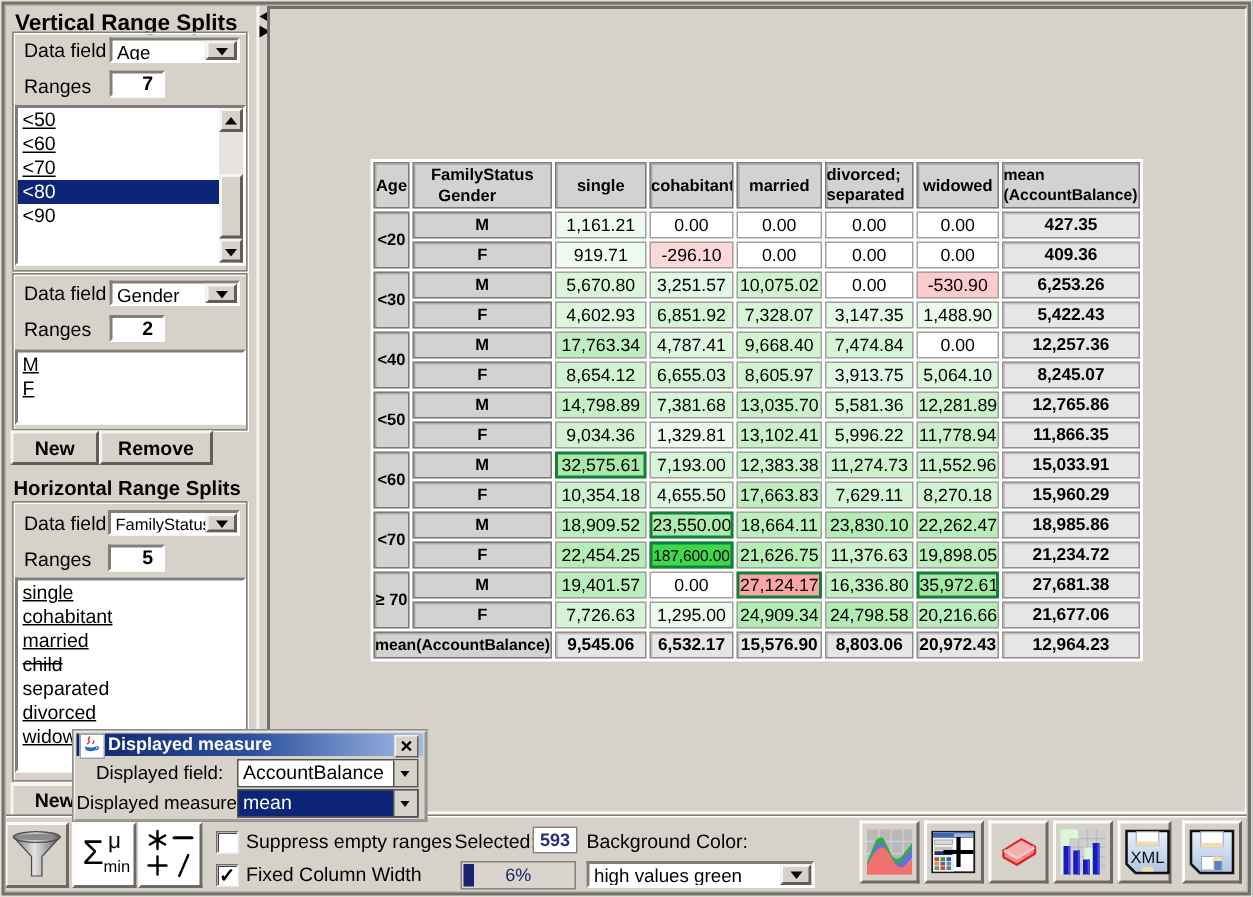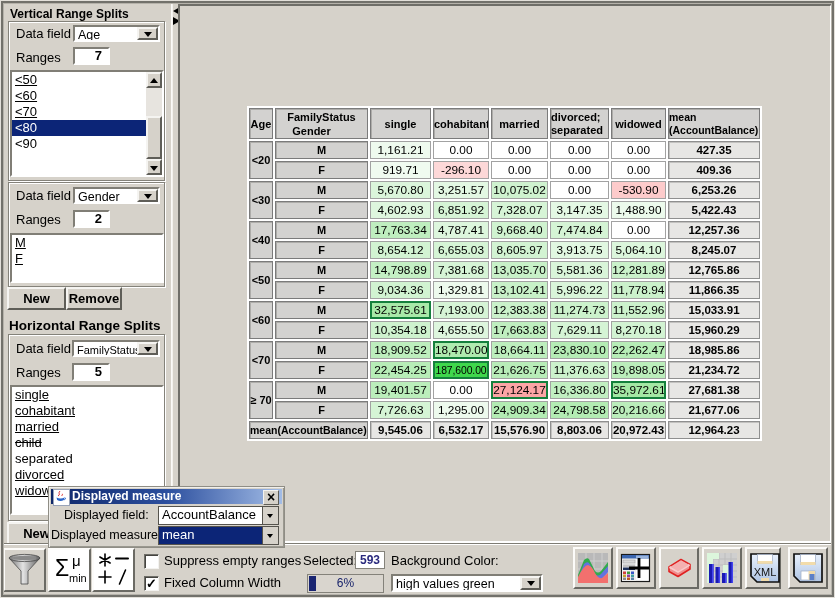--- a/index.html
+++ b/index.html
@@ -47,21 +47,21 @@
 .gn{line-height:14px;text-align:center;transform:translateX(-10px)}
 
 .cb{position:absolute;width:13px;height:13px;background:#fff;border:1px solid;border-color:#6f6e68 #f3f2ef #f3f2ef #6f6e68;box-shadow:inset 1px 1px 0 #454440}
 .ck{position:absolute;left:1px;top:-1px;font-size:13px;font-weight:bold;color:#000}
 </style>
 </head>
 <body>
 <div class="frame"></div>
 
 <div class="abs" id="leftpanel" style="left:4px;top:4px;width:167px;height:539px;background:#d6d2ca;box-shadow:1px 0 0 #fbfaf8, 2px 0 0 #f3f1ec">
-  <div class="abs bold" style="left:6px;top:3px;font-size:12px">Vertical Range Splits</div>
+  <div class="abs bold" style="left:6px;top:3px;font-size:15px">Vertical Range Splits</div>
 
   <div class="abs gbox" style="left:4px;top:17px;width:155px;height:158px"></div>
   <div class="abs" style="left:12px;top:22px">Data field</div>
   <div class="abs combo" style="left:69px;top:21px;width:87px;height:17px;box-sizing:border-box">
     <span class="ctext">Age</span>
       <div class="cbtn">
         <div class="tri-d"></div>
       </div>
   </div>
   <div class="abs" style="left:12px;top:46px">Ranges</div>
@@ -92,21 +92,21 @@
       </div>
   </div>
   <div class="abs" style="left:12px;top:208px">Ranges</div>
   <div class="abs sunken" style="left:69px;top:206px;width:37px;height:18px;box-sizing:border-box;text-align:right;font-weight:bold;line-height:14px;padding-right:6px">2</div>
   <div class="abs sunken" style="left:6px;top:229px;width:154px;height:50px;box-sizing:border-box">
     <div class="li ul">M</div>
     <div class="li ul">F</div>
   </div>
 
   <div class="abs raised bold" style="left:3px;top:283px;width:59px;height:23px;box-sizing:border-box;text-align:center;line-height:19px">New</div>
-  <div class="abs raised bold" style="left:62px;top:283px;width:56px;height:23px;box-sizing:border-box;text-align:center;line-height:19px">Remove</div>
+  <div class="abs raised bold" style="left:62px;top:283px;width:76px;height:23px;box-sizing:border-box;text-align:center;line-height:19px">Remove</div>
 
   <div class="abs bold" style="left:5px;top:314px;font-size:13.5px">Horizontal Range Splits</div>
 
   <div class="abs gbox" style="left:4px;top:330px;width:155px;height:185px"></div>
   <div class="abs" style="left:12px;top:337px">Data field</div>
   <div class="abs combo" style="left:68px;top:336px;width:88px;height:17px;box-sizing:border-box">
     <span class="ctext" style="font-size:11px;top:2px">FamilyStatus</span>
       <div class="cbtn">
         <div class="tri-d"></div>
       </div>
@@ -247,21 +247,21 @@
             <td class="d" style="background:#def6de">4,655.50</td>
             <td class="d" style="background:#bfeebf">17,663.83</td>
             <td class="d" style="background:#d5f4d5">7,629.11</td>
             <td class="d" style="background:#d2f3d2">8,270.18</td>
             <td class="m">15,960.29</td>
           </tr>
 <tr>
             <td class="h c agec" rowspan="2">&lt;70</td>
             <td class="h c">M</td>
             <td class="d" style="background:#bdeebd">18,909.52</td>
-            <td class="d sel" style="background:#afebaf">18,470.00</td>
+            <td class="d sel" style="background:#afebaf">23,550.00</td>
             <td class="d" style="background:#bdeebd">18,664.11</td>
             <td class="d" style="background:#b5ecb5">23,830.10</td>
             <td class="d" style="background:#b7edb7">22,262.47</td>
             <td class="m">18,985.86</td>
           </tr>
 <tr>
             <td class="h c">F</td>
             <td class="d" style="background:#b7edb7">22,454.25</td>
             <td class="d sel" style="background:#3fd74c"><span style="font-size:10.4px;letter-spacing:-0.1px">187,600.00</span></td>
             <td class="d" style="background:#b8edb8">21,626.75</td>

